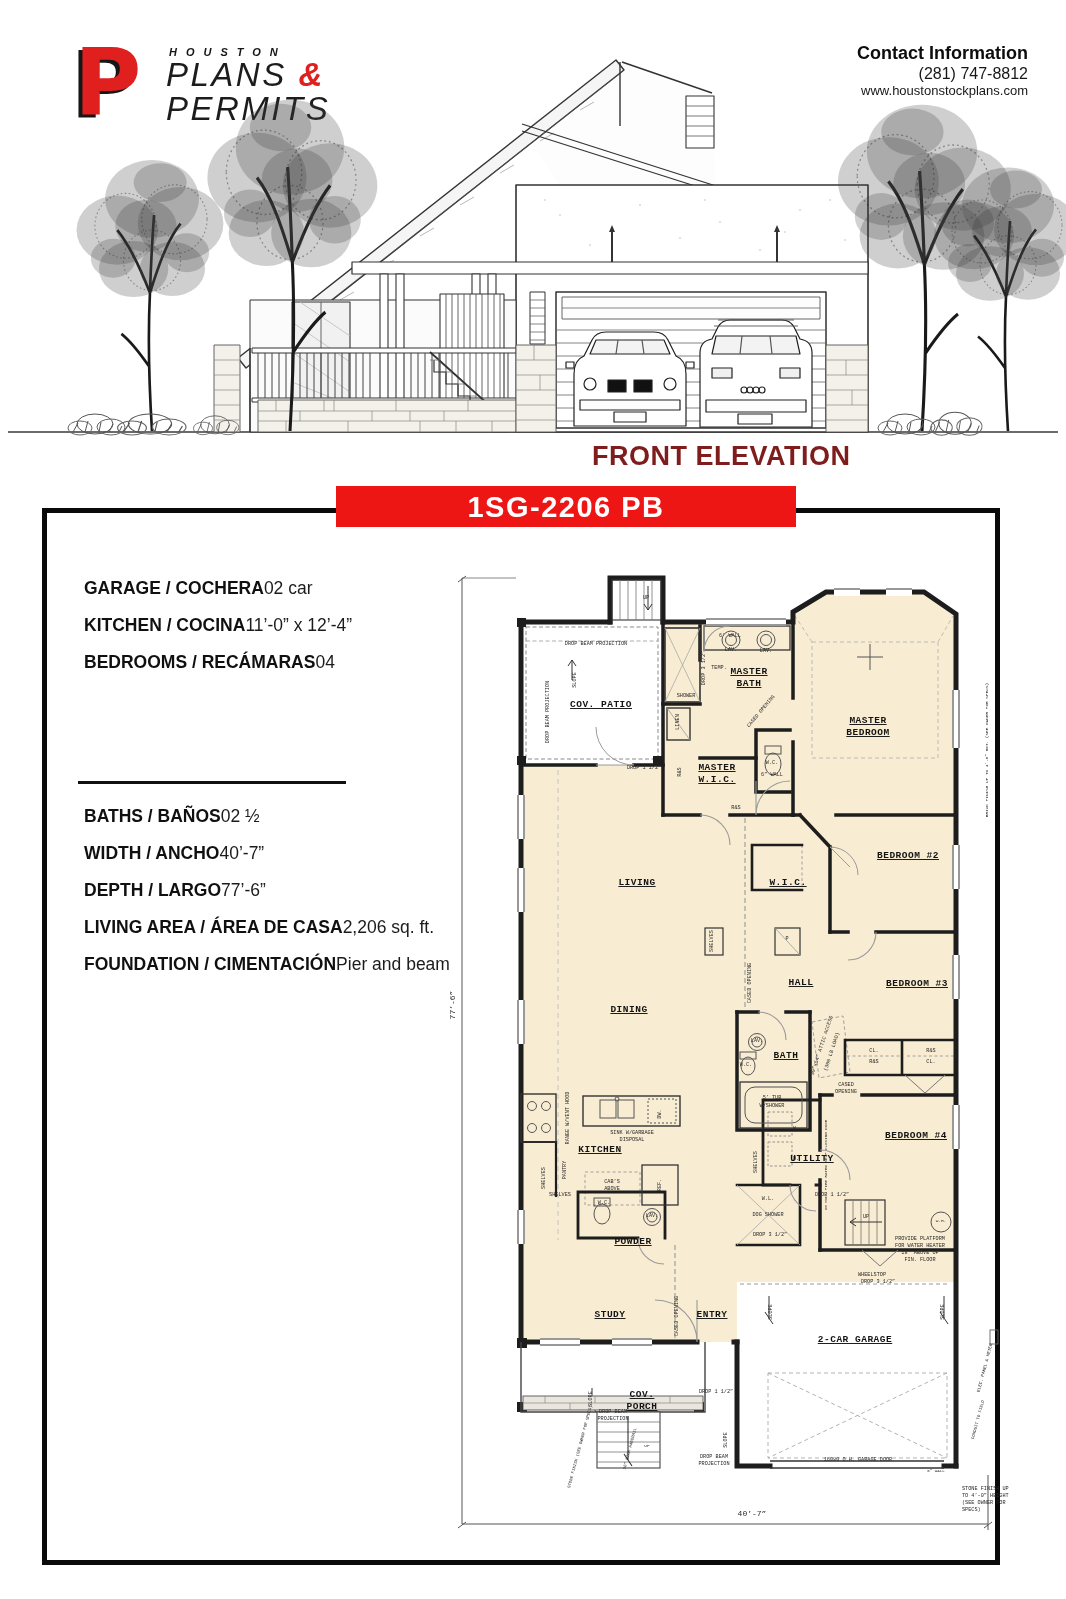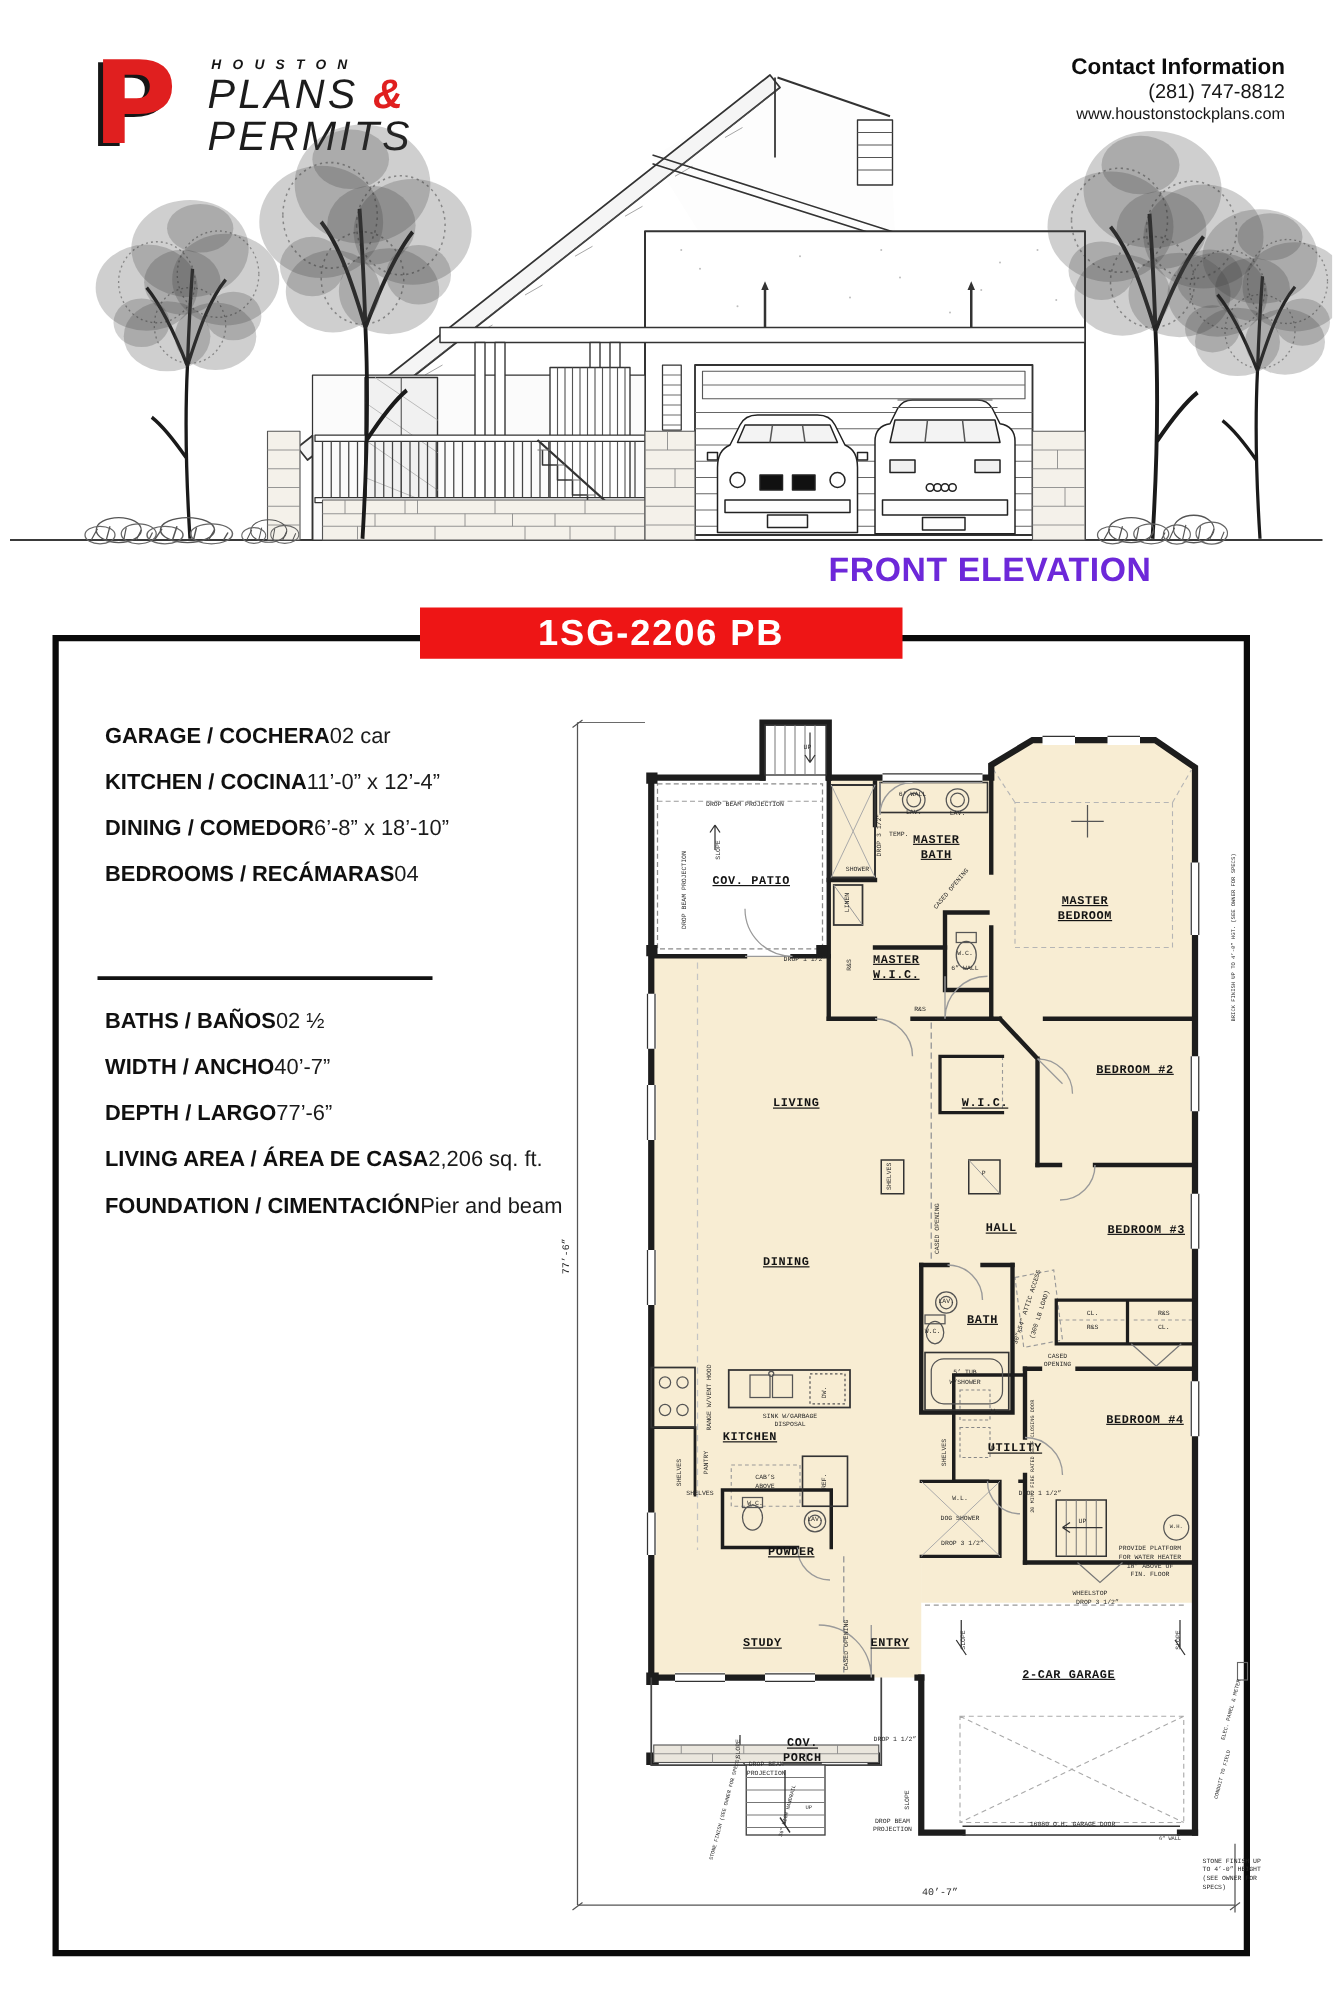--- a/index.html
+++ b/index.html
@@ -12,24 +12,24 @@
   .logo-text{margin-left:10px;padding-top:6px;font-style:italic;}
   .logo-houston{font-size:11px;font-weight:bold;letter-spacing:9px;color:#161616;margin-left:3px;}
   .logo-plans,.logo-permits{font-size:33px;letter-spacing:2.5px;color:#1c1c1c;line-height:34px;font-weight:500;}
   .logo-plans .amp{color:#e01f1f;font-weight:bold;}
   .contact{position:absolute;left:742px;top:43px;width:286px;text-align:right;}
   .contact-title{font-size:18px;font-weight:bold;color:#0d0d0d;}
   .contact-phone{font-size:16px;margin-top:1px;color:#171717;}
   .contact-site{font-size:13px;color:#171717;}
   
   .elev{position:absolute;left:0;top:55px;}
-  .elev-caption{position:absolute;top:441px;right:74px;width:400px;text-align:center;
-                font-size:27px;font-weight:bold;letter-spacing:.5px;color:#6d28d9;}
+  .elev-caption{position:absolute;top:441px;right:74px;width:400px;text-align:left;
+                font-size:27px;font-weight:bold;letter-spacing:.5px;color:#7f1d1d;}
   
-  .banner{position:absolute;left:336px;top:486px;width:386px;height:41px;line-height:42px;
+  .banner{position:absolute;left:336px;top:486px;width:460px;height:41px;line-height:42px;
           text-align:center;color:#fff;font-size:29px;font-weight:bold;letter-spacing:1.5px;z-index:5;}
   .specbox{position:absolute;left:42px;top:508px;width:958px;height:1057px;
            border:5px solid #0a0a0a;box-sizing:border-box;background:#fff;}
   .specs{position:absolute;left:84px;top:578px;width:400px;}
   .specs.g2{top:806px;}
   .spec-row{display:flex;gap:0;align-items:baseline;margin-bottom:16px;font-size:17.5px;white-space:nowrap;}
   .spec-label{font-weight:bold;color:#101010;}
   .spec-value{color:#1b1b1b;}
   .spec-divider{position:absolute;left:78px;top:781px;width:268px;height:3px;background:#111;}
   
@@ -208,24 +208,20 @@
   <div class="specbox"></div>
 
   <div class="specs">
     <div class="spec-row">
         <span class="spec-label">GARAGE / COCHERA</span>
         <span class="spec-value">02 car</span>
       </div>
     <div class="spec-row">
         <span class="spec-label">KITCHEN / COCINA</span>
         <span class="spec-value">11’-0” x 12’-4”</span>
-      </div>
-    <div class="spec-row">
-        <span class="spec-label">DINING / COMEDOR</span>
-        <span class="spec-value">6’-8” x 18’-10”</span>
       </div>
     <div class="spec-row">
         <span class="spec-label">BEDROOMS / RECÁMARAS</span>
         <span class="spec-value">04</span>
       </div>
   </div>
   <div class="spec-divider"></div>
 
   <div class="specs g2">
     <div class="spec-row">

